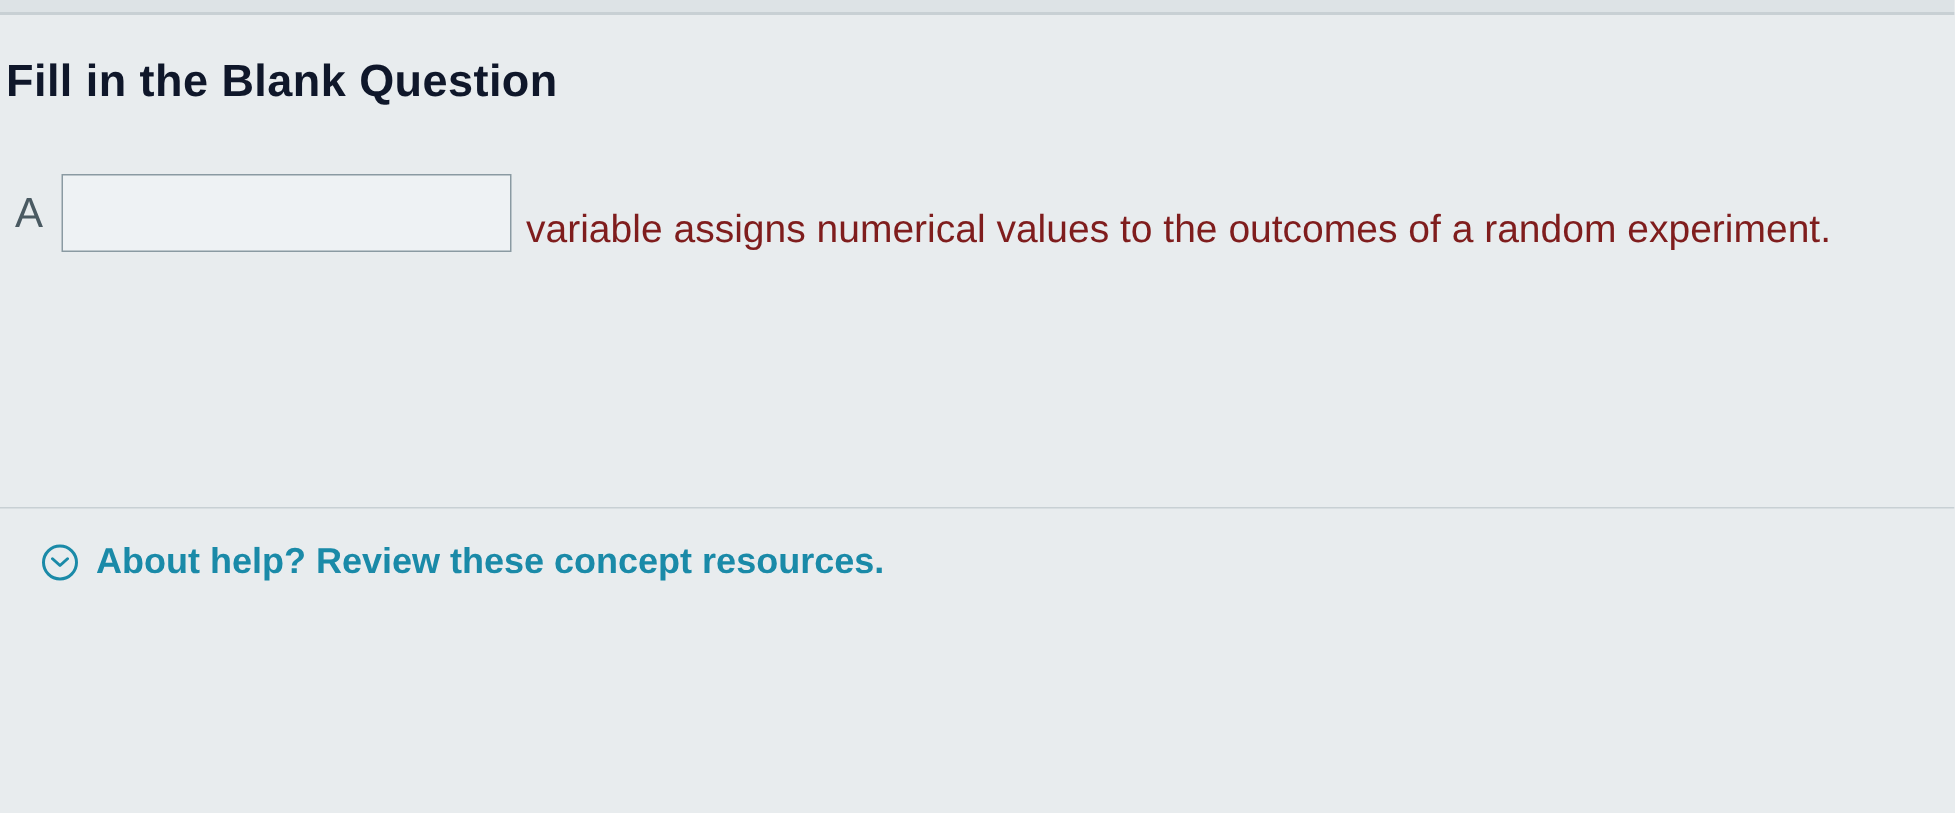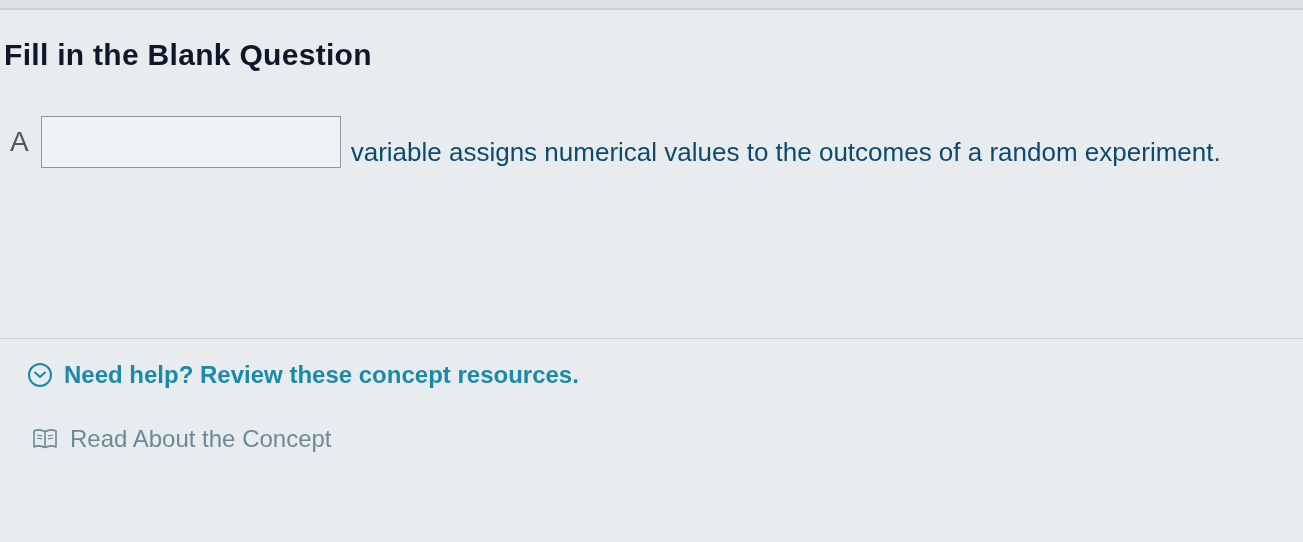--- a/index.html
+++ b/index.html
@@ -47,21 +47,21 @@
       width: 300px;
       height: 52px;
       border: 1.5px solid #8a9aa2;
       background: #eef2f4;
       font-size: 22px;
       padding: 6px 10px;
       color: #3a4a52;
     }
     .sentence-tail {
       font-size: 26px;
-      color: #0c4a6e;
+      color: #7f1d1d;
       margin-top: 20px;
     }
     .spacer {
       height: 170px;
     }
     .help-section {
       border-top: 1px solid #c8d0d4;
       padding: 22px 0 0 28px;
     }
     .help-header {
@@ -118,30 +118,17 @@
 
   <div class="spacer"></div>
 
   <div class="help-section">
     <div class="help-header">
       <span class="chevron-circle">
         <svg viewBox="0 0 12 8" fill="none">
           <path d="M1 1.5 L6 6 L11 1.5" stroke="#1a8aa8" stroke-width="2" stroke-linecap="round" stroke-linejoin="round"></path>
         </svg>
       </span>
-      <span>Need help? Review these concept resources.</span>
+      <span>About help? Review these concept resources.</span>
     </div>
 
-    <div class="resource-row">
-      <span class="book-icon">
-        <svg viewBox="0 0 26 22" fill="none">
-          <path d="M2 3 C5 1.5 9 1.5 13 3.5 C17 1.5 21 1.5 24 3 L24 19 C21 17.5 17 17.5 13 19.5 C9 17.5 5 17.5 2 19 Z" stroke="#6a8a98" stroke-width="1.6" stroke-linejoin="round"></path>
-          <line x1="13" y1="3.5" x2="13" y2="19.5" stroke="#6a8a98" stroke-width="1.6"></line>
-          <line x1="5" y1="7" x2="10" y2="7.8" stroke="#6a8a98" stroke-width="1.2"></line>
-          <line x1="5" y1="10" x2="10" y2="10.8" stroke="#6a8a98" stroke-width="1.2"></line>
-          <line x1="16" y1="7.8" x2="21" y2="7" stroke="#6a8a98" stroke-width="1.2"></line>
-          <line x1="16" y1="10.8" x2="21" y2="10" stroke="#6a8a98" stroke-width="1.2"></line>
-        </svg>
-      </span>
-      <span>Read About the Concept</span>
-    </div>
   </div>
 </div>
 
 </body></html>

